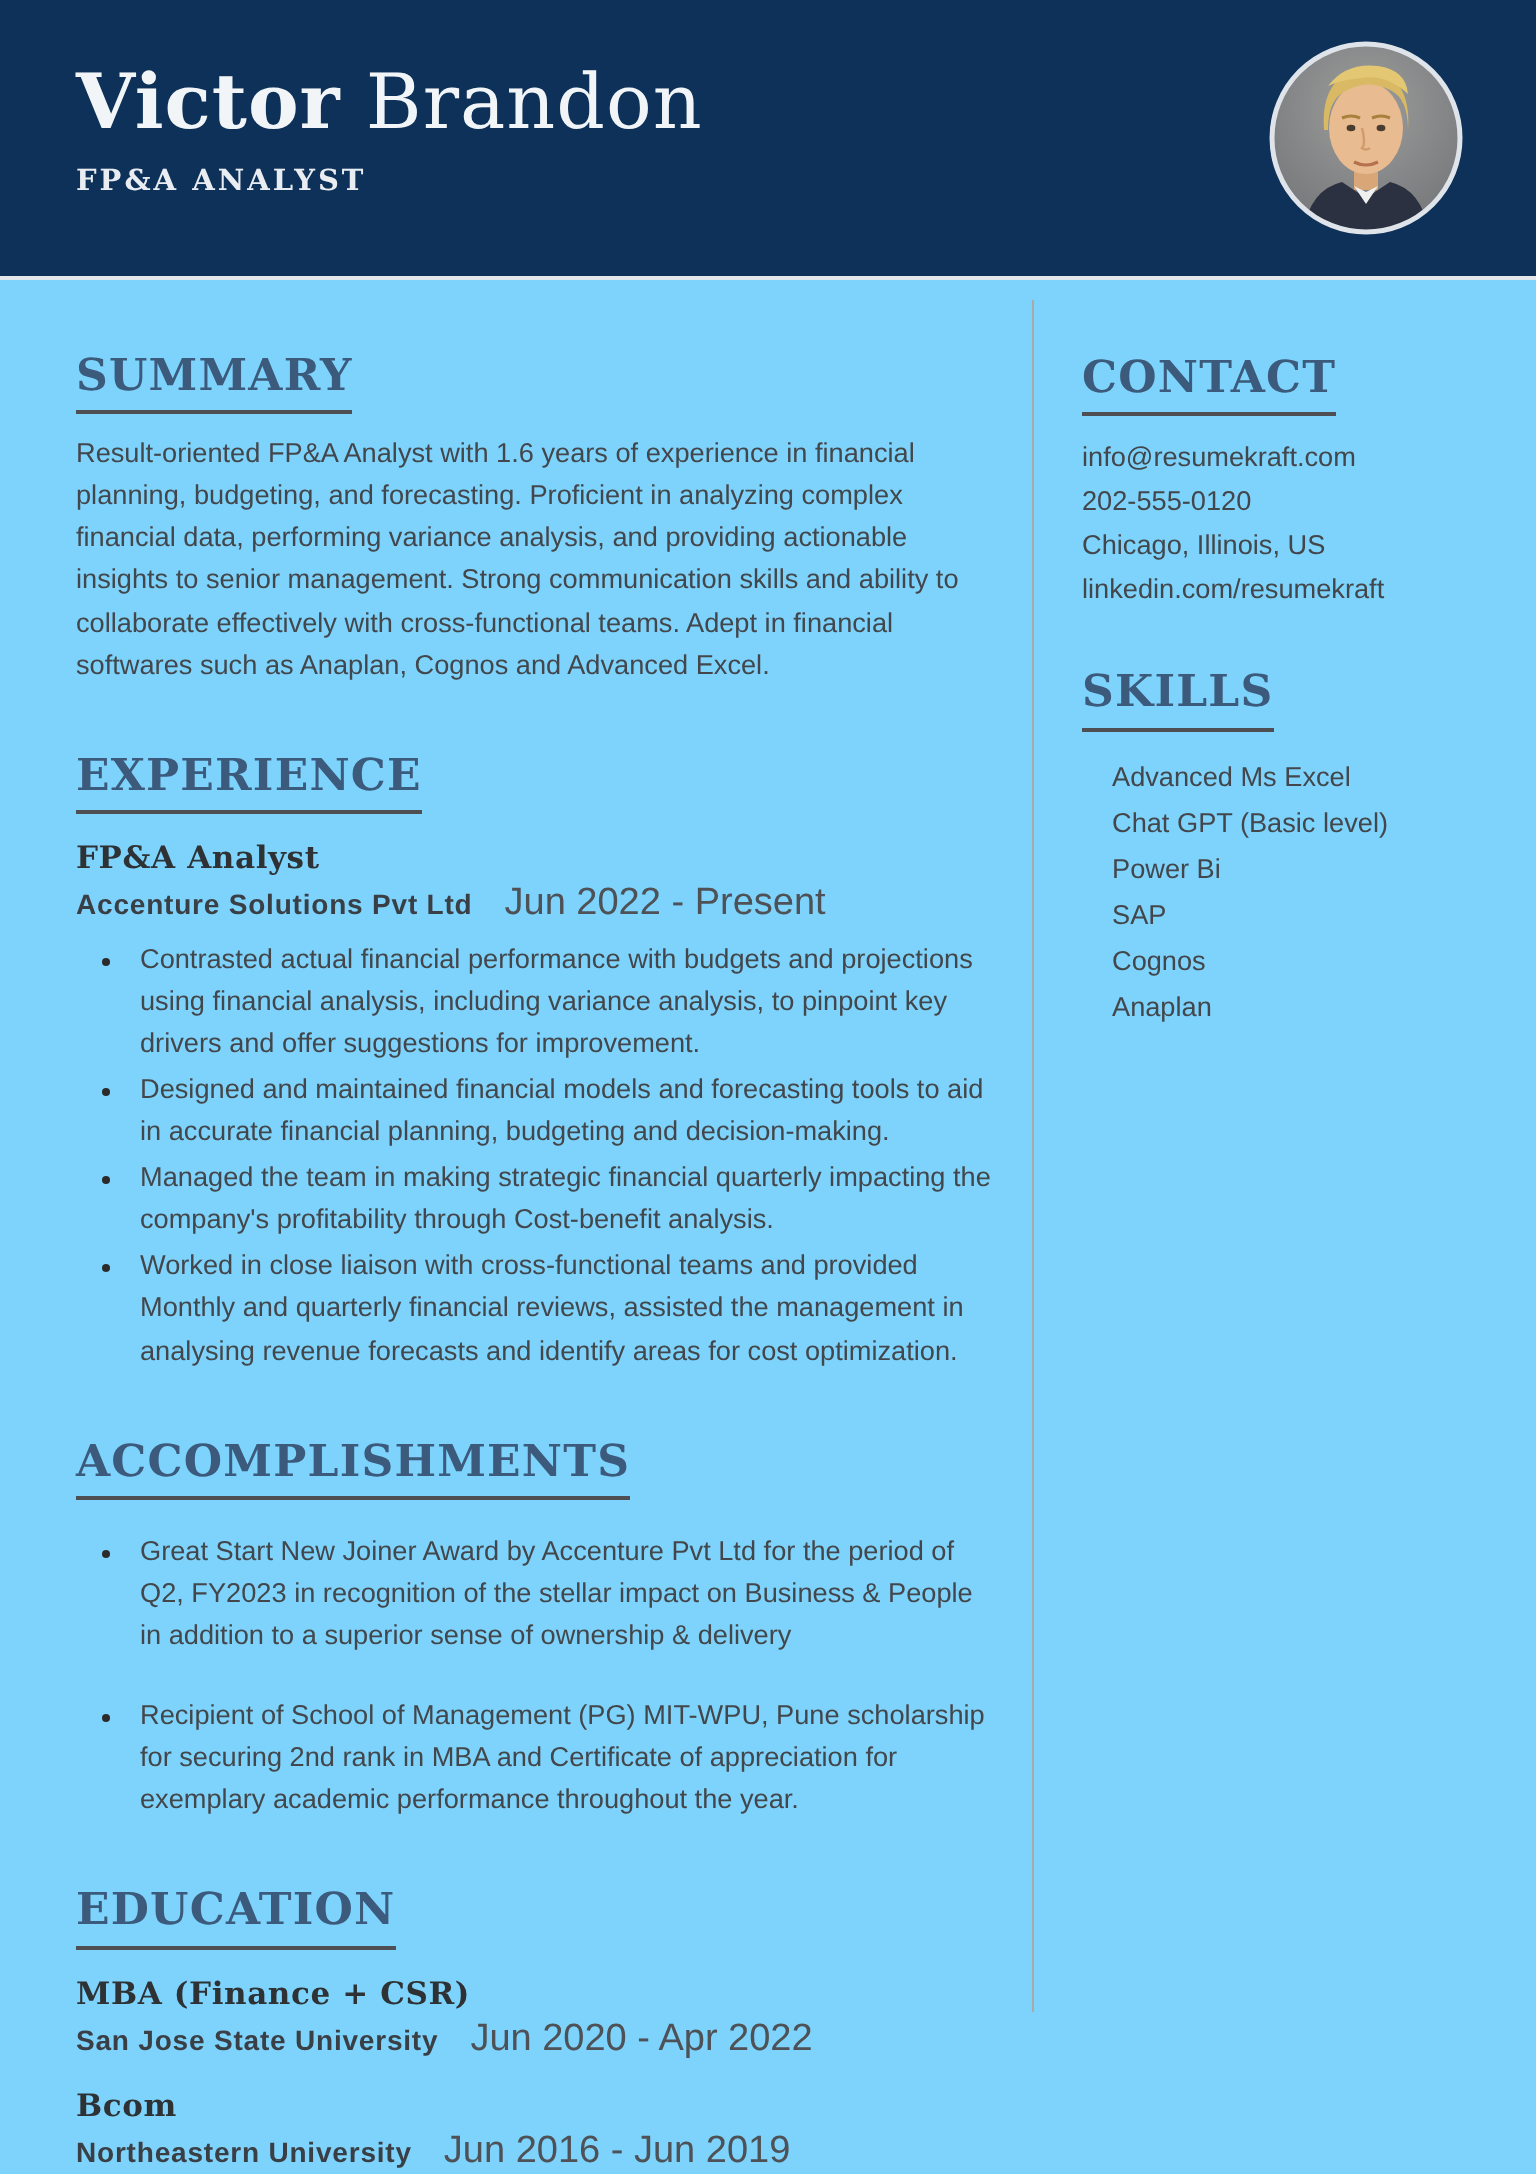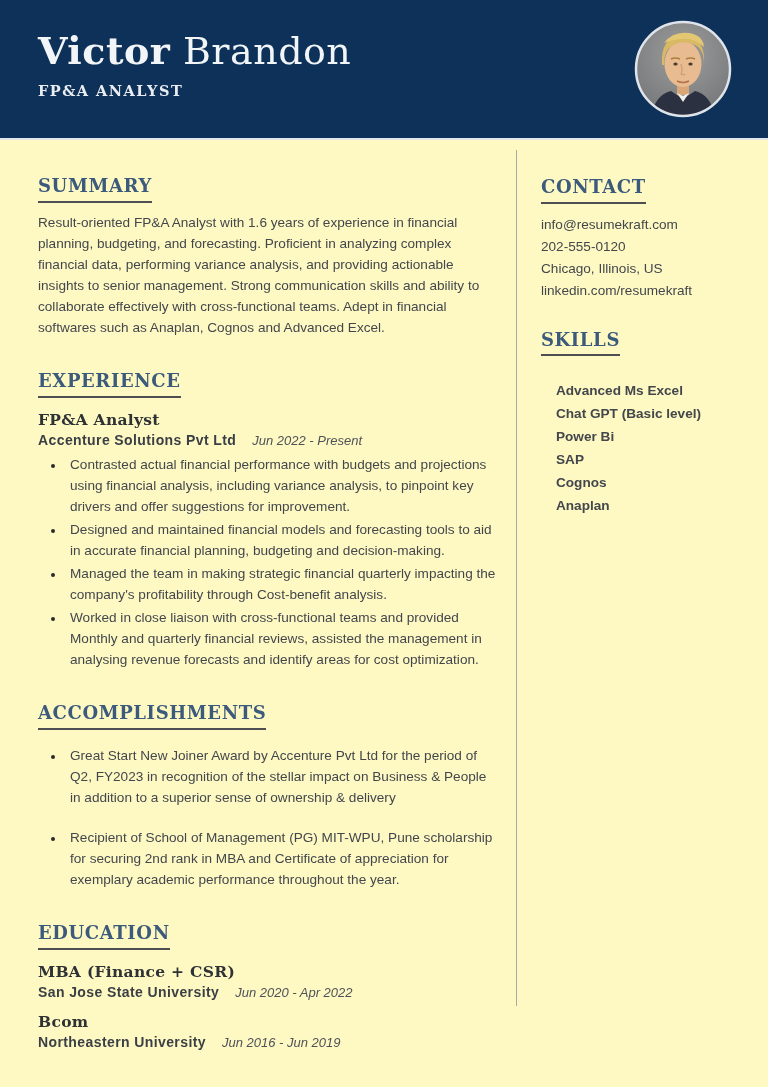--- a/index.html
+++ b/index.html
@@ -3,21 +3,21 @@
 <meta charset="utf-8">
 <style>
   * { margin: 0; padding: 0; box-sizing: border-box; }
   html, body { background: #ffffff; }
   body { font-family: "Liberation Sans", sans-serif; }
   .page {
     position: relative;
     width: 768px;
     height: 1087px;
     margin: 0 auto;
-    background: #fef9c3;
+    background: #7dd3fc;
     overflow: hidden;
   }
 
   
   .header {
     position: relative;
     height: 140px;
     background: #0d3158;
     border-bottom: 2px solid #e3e6ea;
   }
@@ -61,21 +61,21 @@
     height: 856px;
     background: #a8a9ab;
     margin: 10px 0 0 16px;
     flex-shrink: 0;
   }
   .right-col { flex: 1; padding: 37px 0 0 24px; }
 
   
   h2.sec-heading {
     font-family: "DejaVu Serif", serif;
-    font-size: 18px;
+    font-size: 22px;
     font-weight: 700;
     letter-spacing: 0.6px;
     color: #3c5a7b;
     display: inline-block;
     border-bottom: 2px solid #4d4f52;
     padding-bottom: 4px;
     line-height: 1.15;
   }
   section { margin-bottom: 0; }
   .sec { margin-top: 33px; }
@@ -100,37 +100,36 @@
   }
   .org-line { margin-top: 3px; display: flex; align-items: baseline; }
   .org-name {
     font-size: 14px;
     font-weight: 700;
     letter-spacing: 0.4px;
     color: #3a3f45;
   }
   .date-range {
     margin-left: 16px;
-    font-size: 13px;
-    font-style: italic;
+    font-size: 19px;
     color: #4e5257;
   }
   ul.bullet-list { margin: 6px 0 0 0; padding-left: 27px; list-style: disc; }
   ul.bullet-list li { padding-left: 5px; margin-bottom: 2px; }
   ul.bullet-list li::marker { color: #2b2b2b; font-size: 12px; }
   ul.accomp-list li { margin-bottom: 19px; }
   ul.accomp-list { margin-top: 15px; }
 
   
   .edu-item { margin-bottom: 10px; }
 
   
   .contact-list { margin-top: 10px; }
   .contact-item { line-height: 22px; display: block; }
-  .skills-list { margin-top: 23px; padding-left: 15px; font-weight: bold; }
+  .skills-list { margin-top: 11px; padding-left: 15px; }
   .skill-item { line-height: 23px; display: block; }
 </style>
 </head>
 <body>
 
 <div class="page">
 
   <div class="header">
     <div class="name-block">
       <h1 class="name"><span class="first">Victor</span> <span class="last">Brandon</span></h1>

